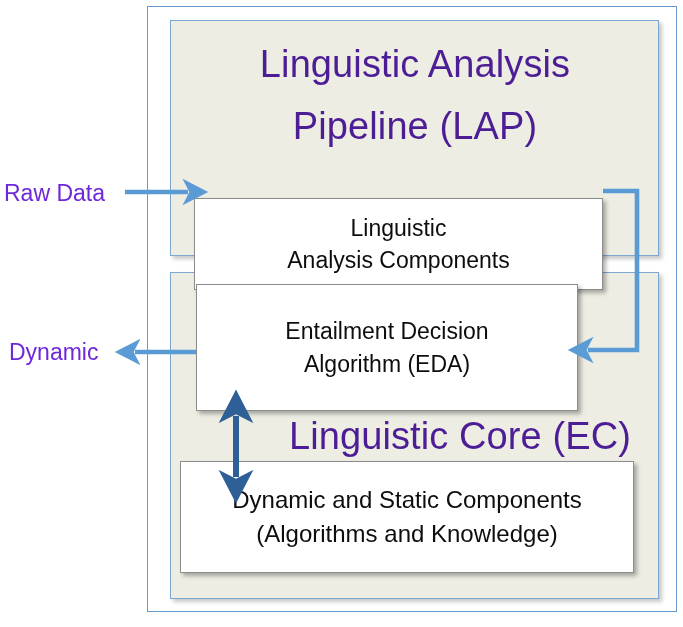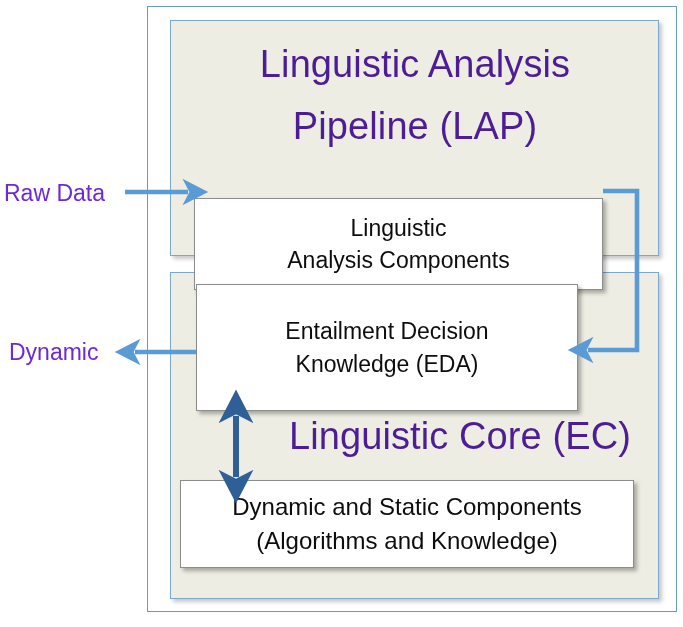--- a/index.html
+++ b/index.html
@@ -76,23 +76,23 @@
     margin-top: 48px;
   }
   .box-eda {
     left: 196px;
     top: 284px;
     width: 382px;
     height: 127px;
   }
   .box-dsc {
     left: 180px;
-    top: 480px;
+    top: 461px;
     width: 454px;
-    height: 88px;
+    height: 112px;
   }
 
   
   .panel-title {
     position: absolute;
     text-align: center;
     font-size: 38px;
     line-height: 1.62;
     color: #4c1d95;
     white-space: pre-line;
@@ -159,21 +159,21 @@
   <div class="panel-title title-lap">Linguistic Analysis
 Pipeline (LAP)</div>
 
   <div class="wbox box-lac">
     <div class="box-text">Linguistic
 Analysis Components</div>
   </div>
 
   <div class="wbox box-eda">
     <div class="box-text">Entailment Decision
-Knowledge (EDA)</div>
+Algorithm (EDA)</div>
   </div>
 
   <div class="panel-title title-ec">Linguistic Core (EC)</div>
 
   <div class="wbox box-dsc">
     <div class="box-text">Dynamic and Static Components
 (Algorithms and Knowledge)</div>
   </div>
 
   <div class="ext-label label-rawdata">Raw Data</div>

